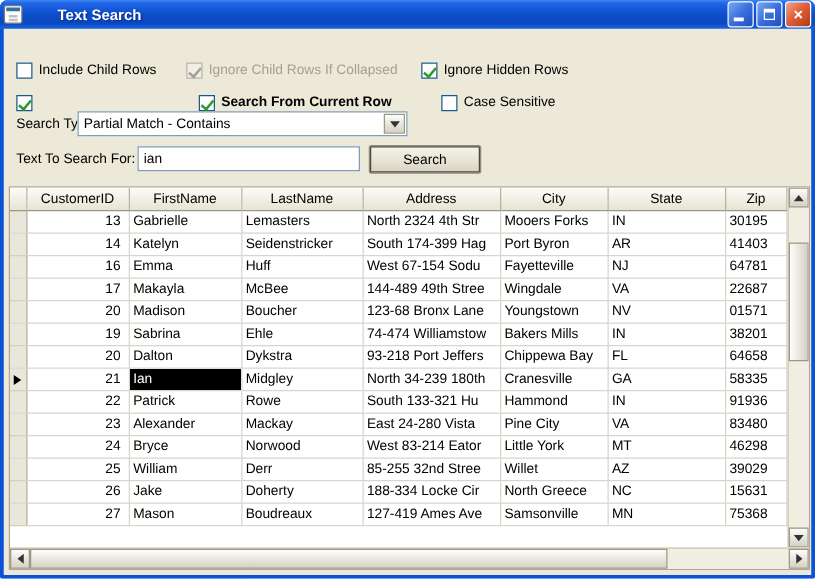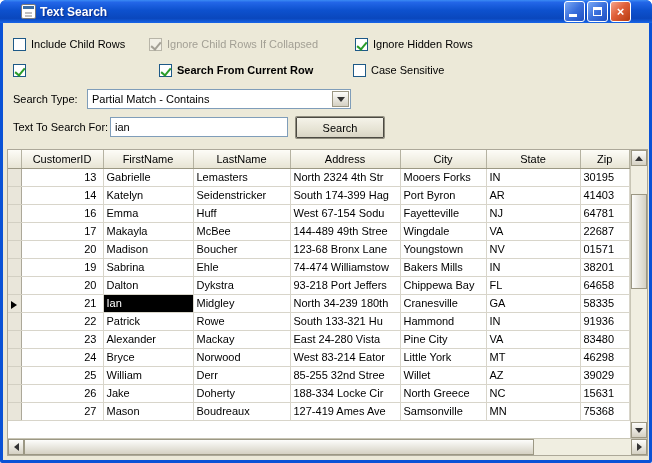--- a/index.html
+++ b/index.html
@@ -3,51 +3,51 @@
 <meta charset="utf-8">
 <style>
   * { margin:0; padding:0; box-sizing:border-box; }
   html,body { width:652px; height:463px; }
   body { font-family:"Liberation Sans",sans-serif; font-size:11px; background:#fff; }
 
   .window { width:652px; height:463px; background:#0A52D6; padding:0 3px 3px;
             border-radius:6px 6px 2px 2px; overflow:hidden; position:relative; }
 
   
-  .titlebar { height:23px; margin:0 -3px; padding:0 21px;
+  .titlebar { height:23px; margin:0 -3px; padding:0 3px;
     background:linear-gradient(180deg,#3B8BF4 0%,#2366E8 10%,#0D51CE 45%,#0A47BD 80%,#1765E8 100%);
-    border-radius:6px 6px 0 0; display:flex; align-items:center; }
+    border-radius:6px 6px 0 0; display:flex; align-items:center;gap:24px; }
   .app-icon { width:15px; height:15px; margin-right:4px; background:#fff;
     border:1px solid #7A7A7A; border-radius:2px; position:relative; }
   .app-icon::before { content:""; position:absolute; left:1px; right:1px; top:1px; height:3px; background:#3B6EA5; }
   .app-icon::after { content:""; position:absolute; left:3px; top:7px; width:7px; height:2px; background:#C0C0C0; box-shadow:0 3px 0 #C0C0C0; }
   .title-text { color:#fff; font-weight:bold; font-size:12px; text-shadow:1px 1px 1px #0A2A8A; flex:1; }
   .tb-buttons { display:flex; gap:2px; }
   .tb { width:21px; height:21px; border-radius:3px; border:1px solid #FFFFFF;
         display:flex; align-items:center; justify-content:center; position:relative; cursor:default; }
   .tb.minmax { background:linear-gradient(135deg,#7AA9F5 0%,#3A6FDC 50%,#1E4FC2 100%); }
   .tb.close { background:linear-gradient(135deg,#F5A58B 0%,#E0603A 45%,#B63A10 100%);
               color:#fff; font-weight:bold; font-size:13px; line-height:1; }
   .glyph-min { position:absolute; left:4px; bottom:4px; width:8px; height:3px; background:#fff; }
   .glyph-max { width:9px; height:9px; border:1px solid #fff; border-top:3px solid #fff; }
 
   
   .client { height:437px; background:#ECE9D8; position:relative; }
 
-  .opt { position:absolute; display:flex; align-items:center; gap:5px; color:#000; height:14px; }
+  .opt { position:absolute; display:flex; align-items:center; gap:5px; color:#000; height:14px;margin-top:12px; }
   .opt .box { width:13px; height:13px; background:#fff; border:1px solid #1D5987; position:relative; flex:none; }
   .opt.checked .box::after { content:""; position:absolute; left:3px; top:1px; width:4px; height:8px;
     border:solid #2A9C2A; border-width:0 2px 2px 0; transform:rotate(40deg); }
   .opt.disabled { color:#A3A095; }
   .opt.disabled .box { border-color:#B8B5A8; background:#F2F0E6; }
   .opt.disabled .box::after { border-color:#A3A095; }
 
   .lbl { position:absolute; color:#000; }
 
-  .dropdown { position:absolute; left:84px; top:66px; width:264px; height:20px; background:#fff;
+  .dropdown { position:absolute; left:59px; top:66px; width:264px; height:20px; background:#fff;
     border:1px solid #7F9DB9; display:flex; align-items:center; }
   .dropdown .val { flex:1; padding-left:4px; overflow:hidden; white-space:nowrap; }
   .dd-btn { width:17px; height:16px; margin-right:1px;
     background:linear-gradient(180deg,#FDFDFB,#D5D1C3); border:1px solid #9C9884;
     display:flex; align-items:center; justify-content:center; }
   .arr-down { width:0; height:0; border-left:4px solid transparent; border-right:4px solid transparent; border-top:5px solid #333; }
   .arr-up { width:0; height:0; border-left:4px solid transparent; border-right:4px solid transparent; border-bottom:5px solid #333; }
   .arr-left { width:0; height:0; border-top:4px solid transparent; border-bottom:4px solid transparent; border-right:5px solid #333; }
   .arr-right { width:0; height:0; border-top:4px solid transparent; border-bottom:4px solid transparent; border-left:5px solid #333; }
 
@@ -114,21 +114,21 @@
   <div class="client">
 
     <div class="opt" style="left:10px; top:14px;">
       <span class="box"></span>
       <span>Include Child Rows</span>
     </div>
     <div class="opt checked disabled" style="left:146px; top:14px;">
       <span class="box"></span>
       <span>Ignore Child Rows If Collapsed</span>
     </div>
-    <div class="opt checked" style="left:352px; top:14px;">
+    <div class="opt checked" style="left:334px; top:14px;">
       <span class="box"></span>
       <span>Ignore Hidden Rows</span>
     </div>
     <div class="opt checked" style="left:10px; top:40px;">
       <span class="box"></span>
     </div>
     <div class="opt checked" style="left:156px; top:40px;font-weight:bold;">
       <span class="box"></span>
       <span>Search From Current Row</span>
     </div>

